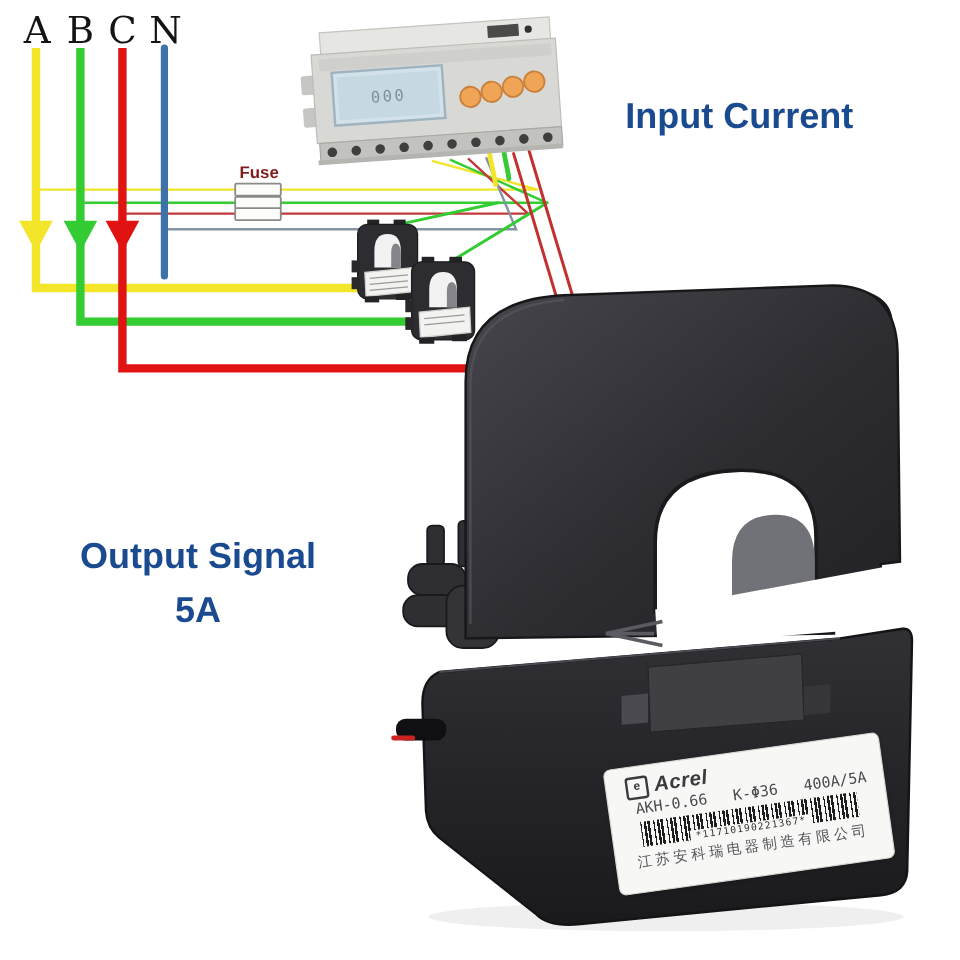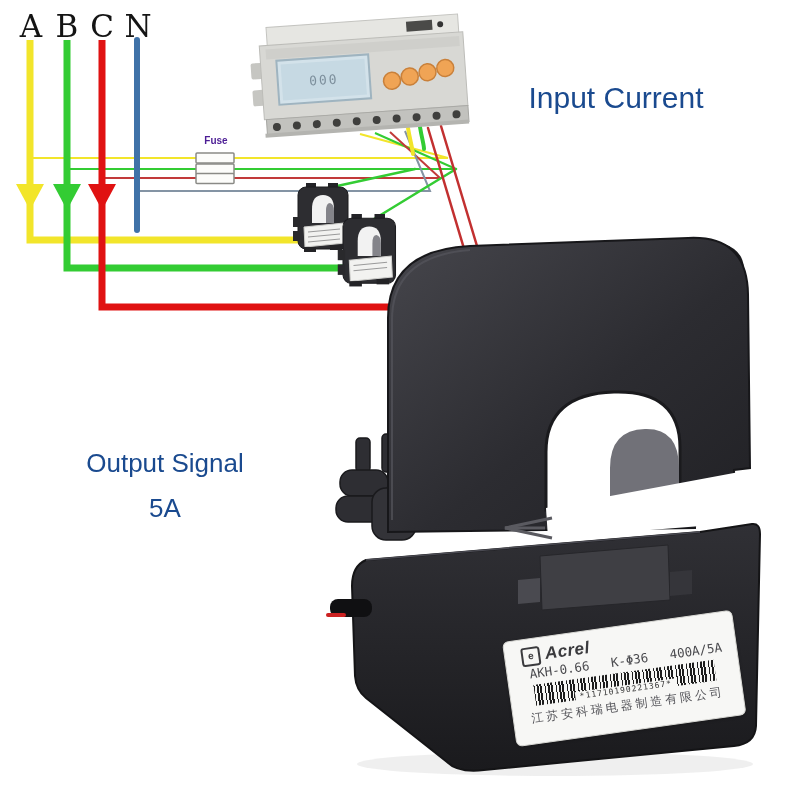--- a/index.html
+++ b/index.html
@@ -2,26 +2,26 @@
 <html><head>
 <meta charset="utf-8">
 <style>
   html,body{margin:0;padding:0;background:#fff;}
   .canvas{position:relative;width:800px;height:800px;background:#ffffff;overflow:hidden;
           font-family:"Liberation Sans",sans-serif;}
   .layer{position:absolute;left:0;top:0;width:800px;height:800px;}
   .phase-label{position:absolute;top:8px;width:34px;text-align:center;
       font-family:"DejaVu Serif",serif;font-size:31px;color:#141414;}
   .fuse-label{position:absolute;left:188px;top:135px;width:56px;text-align:center;
-      font-weight:bold;font-size:10px;color:#4c1d95;}
-  .navy{color:#1a4a8f;font-weight:400;}
+      font-weight:bold;font-size:14px;color:#7f1d1d;}
+  .navy{color:#1a4a8f;font-weight:700;}
   .input-block{position:absolute;left:498px;top:76px;width:236px;text-align:center;
       font-size:30px;line-height:43px;}
   .output-block{position:absolute;left:35px;top:441px;width:260px;text-align:center;
-      font-size:26px;line-height:45px;}
+      font-size:30px;line-height:45px;}
   .ct-label-big{position:absolute;left:502px;top:642px;width:232px;height:106px;
       background:#f7f7f5;border:1px solid #d8d8d4;border-radius:6px;
       transform:rotate(-8deg);transform-origin:0 0;box-sizing:border-box;
       padding:7px 10px 0 10px;box-shadow:0 1px 3px rgba(0,0,0,.25);}
   .brand-row{display:flex;align-items:center;gap:5px;margin-left:6px;}
   .brand-logo{display:inline-block;width:15px;height:15px;border:2px solid #3b3b3e;
       border-radius:3px;color:#3b3b3e;font-size:10px;line-height:14px;text-align:center;
       font-weight:bold;}
   .brand-name{font-style:italic;font-weight:bold;font-size:17px;color:#3b3b3e;
       letter-spacing:.5px;}

